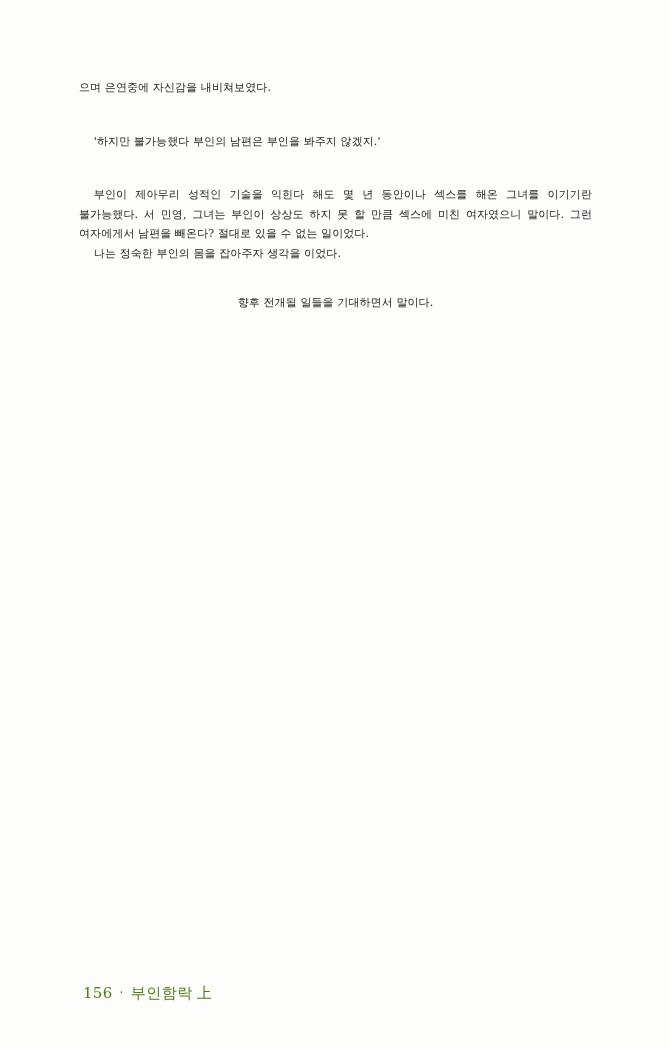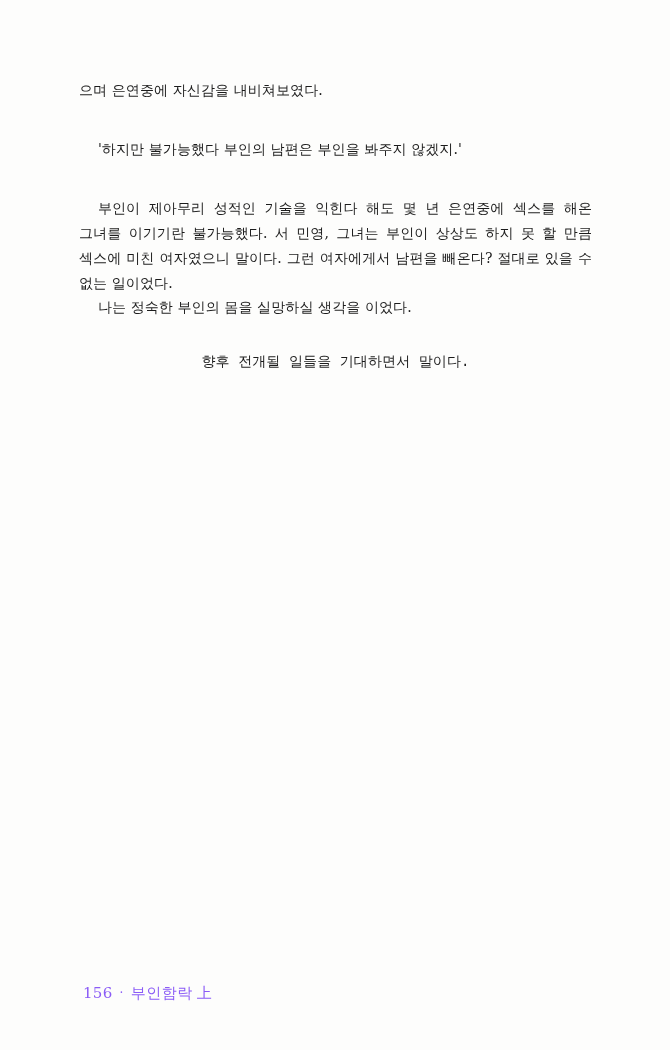--- a/index.html
+++ b/index.html
@@ -23,51 +23,50 @@
     background: #fdfdfc;
   }
   .text-body {
     position: absolute;
     top: 78px;
     left: 79px;
     width: 513px;
   }
   p {
     margin: 0;
-    font-size: 14px;
+    font-size: 11px;
     line-height: 1.78;
     text-align: justify;
     text-justify: inter-character;
     letter-spacing: 0.1px;
     word-break: keep-all;
   }
   p.indent {
     text-indent: 1.35em;
   }
   p.gap-after {
     margin-bottom: 26px;
   }
   p.center {
     text-align: center;
     text-indent: 0;
-    font-family: Liberation Mono, monospace;
   }
   .block-gap-lg {
     height: 30px;
   }
   .block-gap-sm {
     height: 8px;
   }
   .footer {
     position: absolute;
     left: 83px;
     bottom: 47px;
     font-size: 15px;
     letter-spacing: 0.3px;
-    color: #8b5cf6;
+    color: #4d7c0f;
   }
   .footer .num {
     font-family: "DejaVu Serif", "Liberation Serif", serif;
   }
   .footer .dot {
     margin: 0 7px;
     font-size: 12px;
     vertical-align: 1px;
   }
   .footer .title {
@@ -85,24 +84,24 @@
   <div class="text-body">
 
     <p class="gap-after">으며 은연중에 자신감을 내비쳐보였다.</p>
 
     <div class="block-gap-sm"></div>
 
     <p class="indent gap-after">'하지만 불가능했다 부인의 남편은 부인을 봐주지 않겠지.'</p>
 
     <div class="block-gap-sm"></div>
 
-    <p class="indent">부인이 제아무리 성적인 기술을 익힌다 해도 몇 년 은연중에 섹스를 해온 그녀를 이기기란 불가능했다. 서 민영, 그녀는 부인이 상상도 하지 못 할 만큼 섹스에 미친 여자였으니 말이다. 그런 여자에게서 남편을 빼온다? 절대로 있을 수 없는 일이었다.</p>
+    <p class="indent">부인이 제아무리 성적인 기술을 익힌다 해도 몇 년 동안이나 섹스를 해온 그녀를 이기기란 불가능했다. 서 민영, 그녀는 부인이 상상도 하지 못 할 만큼 섹스에 미친 여자였으니 말이다. 그런 여자에게서 남편을 빼온다? 절대로 있을 수 없는 일이었다.</p>
 
 
-    <p class="indent">나는 정숙한 부인의 몸을 실망하실 생각을 이었다.</p>
+    <p class="indent">나는 정숙한 부인의 몸을 잡아주자 생각을 이었다.</p>
 
 
 
     <div class="block-gap-lg"></div>
 
     <p class="center">향후 전개될 일들을 기대하면서 말이다.</p>
 
   </div>
 
   <div class="footer">

